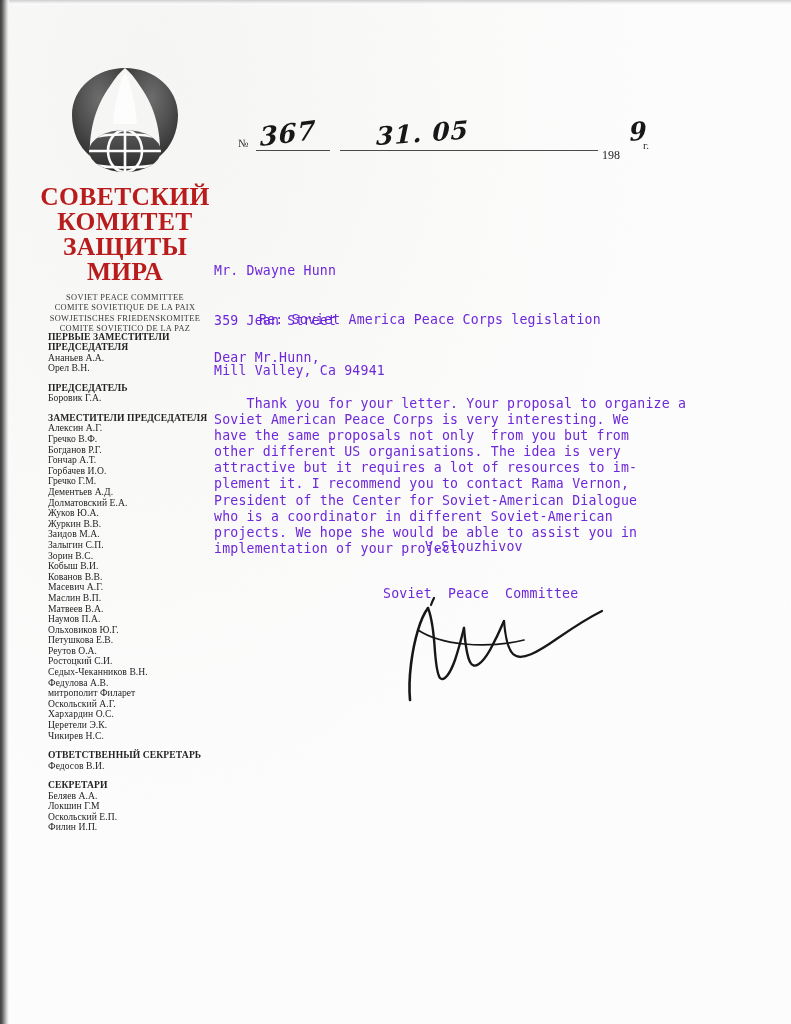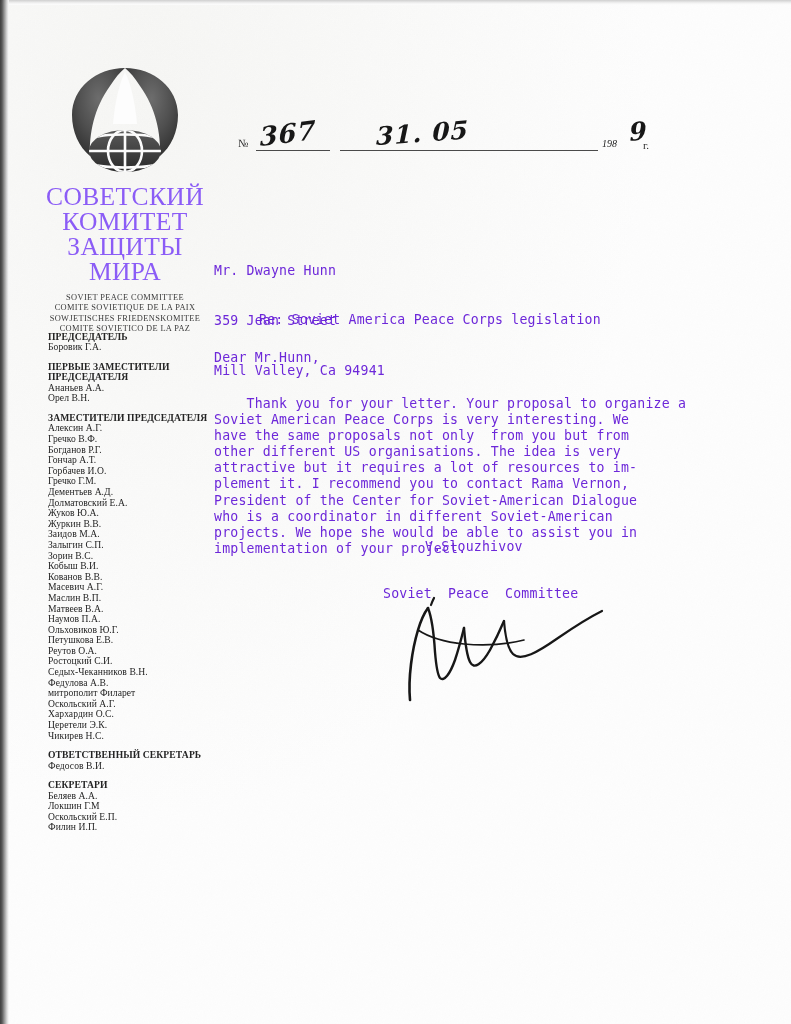--- a/index.html
+++ b/index.html
@@ -62,25 +62,25 @@
   #logo-wrap {
     width: 134px;
     height: 116px;
     margin: 0 auto 6px auto;
     position: relative;
   }
   #logo-wrap svg { display: block; }
 
   .org-name {
     font-family: "Liberation Serif", serif;
-    font-weight: 400;
+    font-weight: 700;
     font-size: 25.5px;
     line-height: 25px;
     letter-spacing: .4px;
-    color: #8b5cf6;
+    color: #b91c1c;
     margin: 0;
     text-align: center;
   }
   .org-name div { white-space: nowrap; }
 
   .org-langs {
     margin-top: 9px;
     font-family: "Liberation Serif", serif;
     font-size: 8.4px;
     line-height: 10.4px;
@@ -129,26 +129,25 @@
   }
   .rule {
     position: absolute;
     border-bottom: 1.1px solid #4a4a4a;
     height: 0;
   }
   .rule-a { left: 18px;  top: 22px; width: 74px; }
   .rule-b { left: 102px; top: 22px; width: 258px; }
   .year-label {
     position: absolute;
-    left: 364px; top: 10px;
-    font-family: "Liberation Serif", serif;
-    font-size: 10px;
+    left: 364px; top: 20px;
+    font-family: "Liberation Serif", serif;
+    font-size: 12px;
     color: #232323;
     white-space: nowrap;
-    font-style: italic;
   }
   .year-suffix {
     position: absolute;
     left: 405px; top: 11px;
     font-family: "Liberation Serif", serif;
     font-size: 11px;
     color: #2b2b2b;
   }
 
   
@@ -292,27 +291,27 @@
     <div class="org-langs">
       <div>SOVIET PEACE COMMITTEE</div>
       <div>COMITE SOVIETIQUE DE LA PAIX</div>
       <div>SOWJETISCHES FRIEDENSKOMITEE</div>
       <div>COMITE SOVIETICO DE LA PAZ</div>
     </div>
   </div>
 
   <div id="officers">
       <div class="off-group">
-        <div class="off-title">ПРЕДСЕДАТЕЛЬ</div>
-        <div class="off-name">Боровик Г.А.</div>
-      </div>
-      <div class="off-group">
         <div class="off-title">ПЕРВЫЕ ЗАМЕСТИТЕЛИ ПРЕДСЕДАТЕЛЯ</div>
         <div class="off-name">Ананьев А.А.</div>
         <div class="off-name">Орел В.Н.</div>
+      </div>
+      <div class="off-group">
+        <div class="off-title">ПРЕДСЕДАТЕЛЬ</div>
+        <div class="off-name">Боровик Г.А.</div>
       </div>
       <div class="off-group">
         <div class="off-title">ЗАМЕСТИТЕЛИ ПРЕДСЕДАТЕЛЯ</div>
         <div class="off-name">Алексин А.Г.</div>
         <div class="off-name">Гречко В.Ф.</div>
         <div class="off-name">Богданов Р.Г.</div>
         <div class="off-name">Гончар А.Т.</div>
         <div class="off-name">Горбачев И.О.</div>
         <div class="off-name">Гречко Г.М.</div>
         <div class="off-name">Дементьев А.Д.</div>

